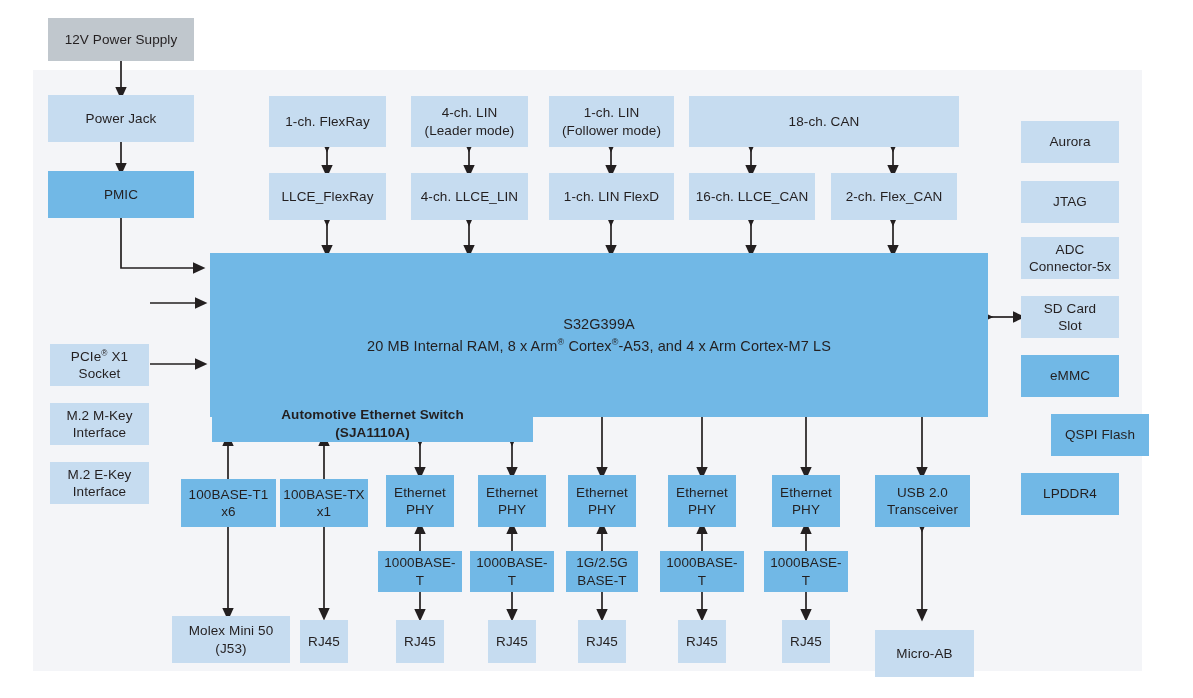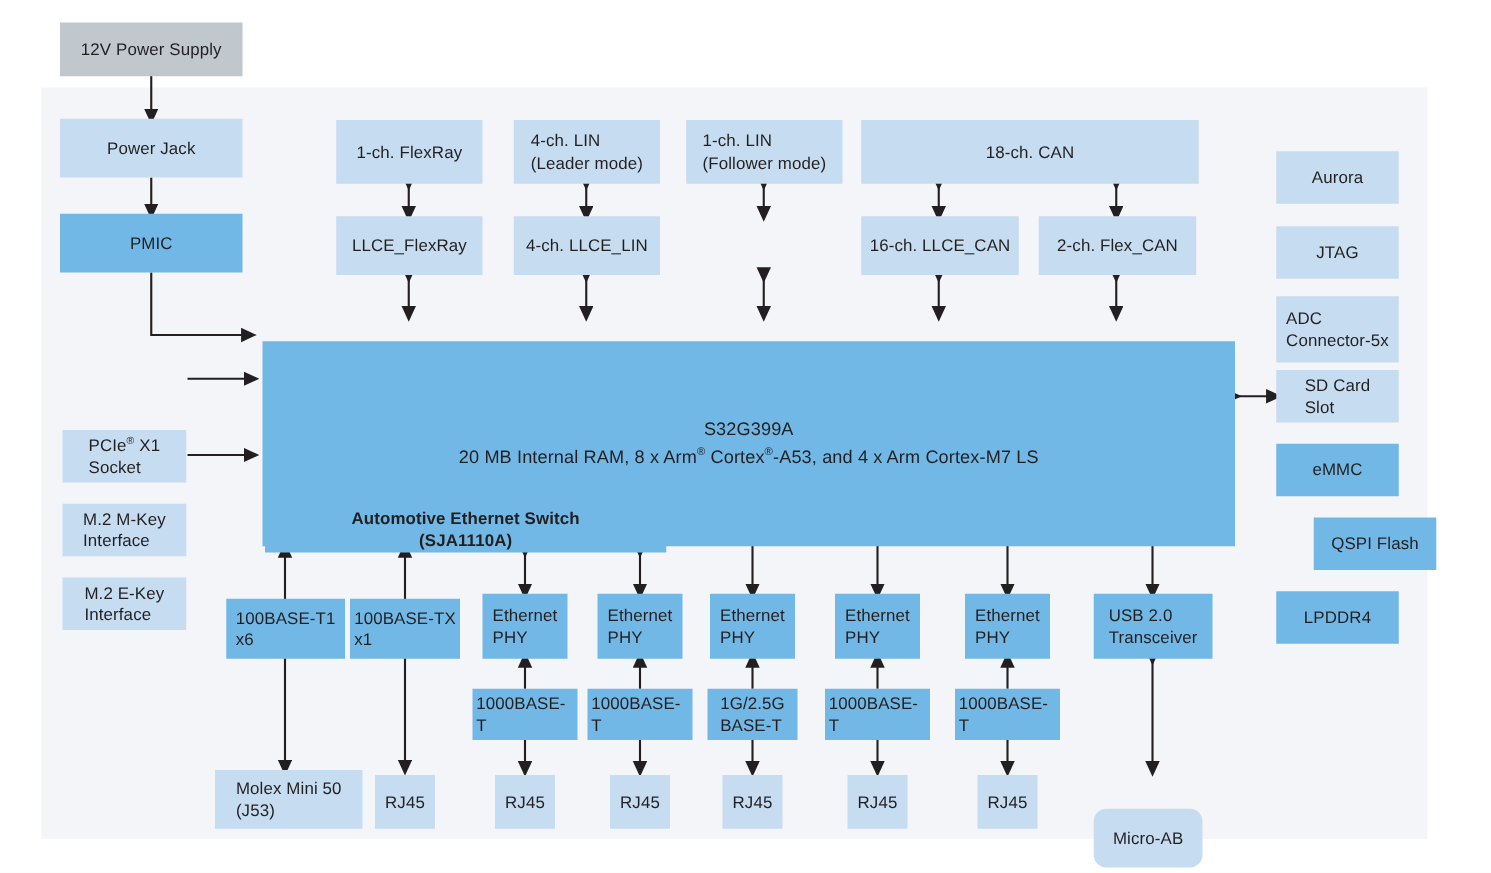--- a/index.html
+++ b/index.html
@@ -23,21 +23,21 @@
     width: 1109px;
     height: 601px;
     background: #f4f5f8;
   }
   .blk {
     position: absolute;
     box-sizing: border-box;
     display: flex;
     align-items: center;
     justify-content: center;
-    text-align: left;
+    text-align: center;
     color: #231f20;
     font-size: 13.5px;
     line-height: 1.28;
     letter-spacing: 0.1px;
     padding: 1px 3px;
   }
   .gray  { background: #c0c7cd; }
   .light { background: #c6dcf0; }
   .dark  { background: #71b8e6; }
   .soc {
@@ -151,35 +151,36 @@
 
   <div class="blk light" style="left:549px;top:96px;width:125px;height:51px;white-space:pre-line;">1-ch. LIN
 (Follower mode)</div>
 
   <div class="blk light" style="left:689px;top:96px;width:270px;height:51px;">18-ch. CAN</div>
 
   <div class="blk light" style="left:269px;top:173px;width:117px;height:47px;">LLCE_FlexRay</div>
 
   <div class="blk light" style="left:411px;top:173px;width:117px;height:47px;">4-ch. LLCE_LIN</div>
 
+  <div class="blk light" style="left:549px;top:173px;width:125px;height:47px;">1-ch. LIN FlexD</div>
 
   <div class="blk light" style="left:689px;top:173px;width:126px;height:47px;">16-ch. LLCE_CAN</div>
 
   <div class="blk light" style="left:831px;top:173px;width:126px;height:47px;">2-ch. Flex_CAN</div>
 
-  <div class="blk dark soc" style="left:210px;top:253px;width:778px;height:164px;margin-top:20px;">
+  <div class="blk dark soc" style="left:210px;top:253px;width:778px;height:164px;">
     <span class="l1">S32G399A</span>
     <span class="l2"><span>20 MB Internal RAM, 8 x Arm</span><span class="sup">®</span><span> Cortex</span><span class="sup">®</span><span>-A53, and 4 x Arm Cortex-M7 LS</span></span>
   </div>
 
   <div class="blk light" style="left:1021px;top:121px;width:98px;height:42px;">Aurora</div>
 
   <div class="blk light" style="left:1021px;top:181px;width:98px;height:42px;">JTAG</div>
 
-  <div class="blk light" style="left:1021px;top:237px;width:98px;height:53px;white-space:pre-line;">ADC
+  <div class="blk light" style="left:1021px;top:237px;width:98px;height:42px;white-space:pre-line;">ADC
 Connector-5x</div>
 
   <div class="blk light" style="left:1021px;top:296px;width:98px;height:42px;white-space:pre-line;">SD Card
 Slot</div>
 
   <div class="blk dark" style="left:1021px;top:355px;width:98px;height:42px;">eMMC</div>
 
   <div class="blk dark" style="left:1021px;top:414px;width:98px;height:42px;margin-left:30px;">QSPI Flash</div>
 
   <div class="blk dark" style="left:1021px;top:473px;width:98px;height:42px;">LPDDR4</div>
@@ -232,15 +233,15 @@
   <div class="blk light" style="left:396px;top:620px;width:48px;height:43px;">RJ45</div>
 
   <div class="blk light" style="left:488px;top:620px;width:48px;height:43px;">RJ45</div>
 
   <div class="blk light" style="left:578px;top:620px;width:48px;height:43px;">RJ45</div>
 
   <div class="blk light" style="left:678px;top:620px;width:48px;height:43px;">RJ45</div>
 
   <div class="blk light" style="left:782px;top:620px;width:48px;height:43px;">RJ45</div>
 
-  <div class="blk light" style="left:875px;top:647px;width:87px;height:47px;border-radius:10px;">Micro-AB</div>
+  <div class="blk light" style="left:875px;top:630px;width:99px;height:47px;">Micro-AB</div>
 
 </div>
 
 </body></html>

